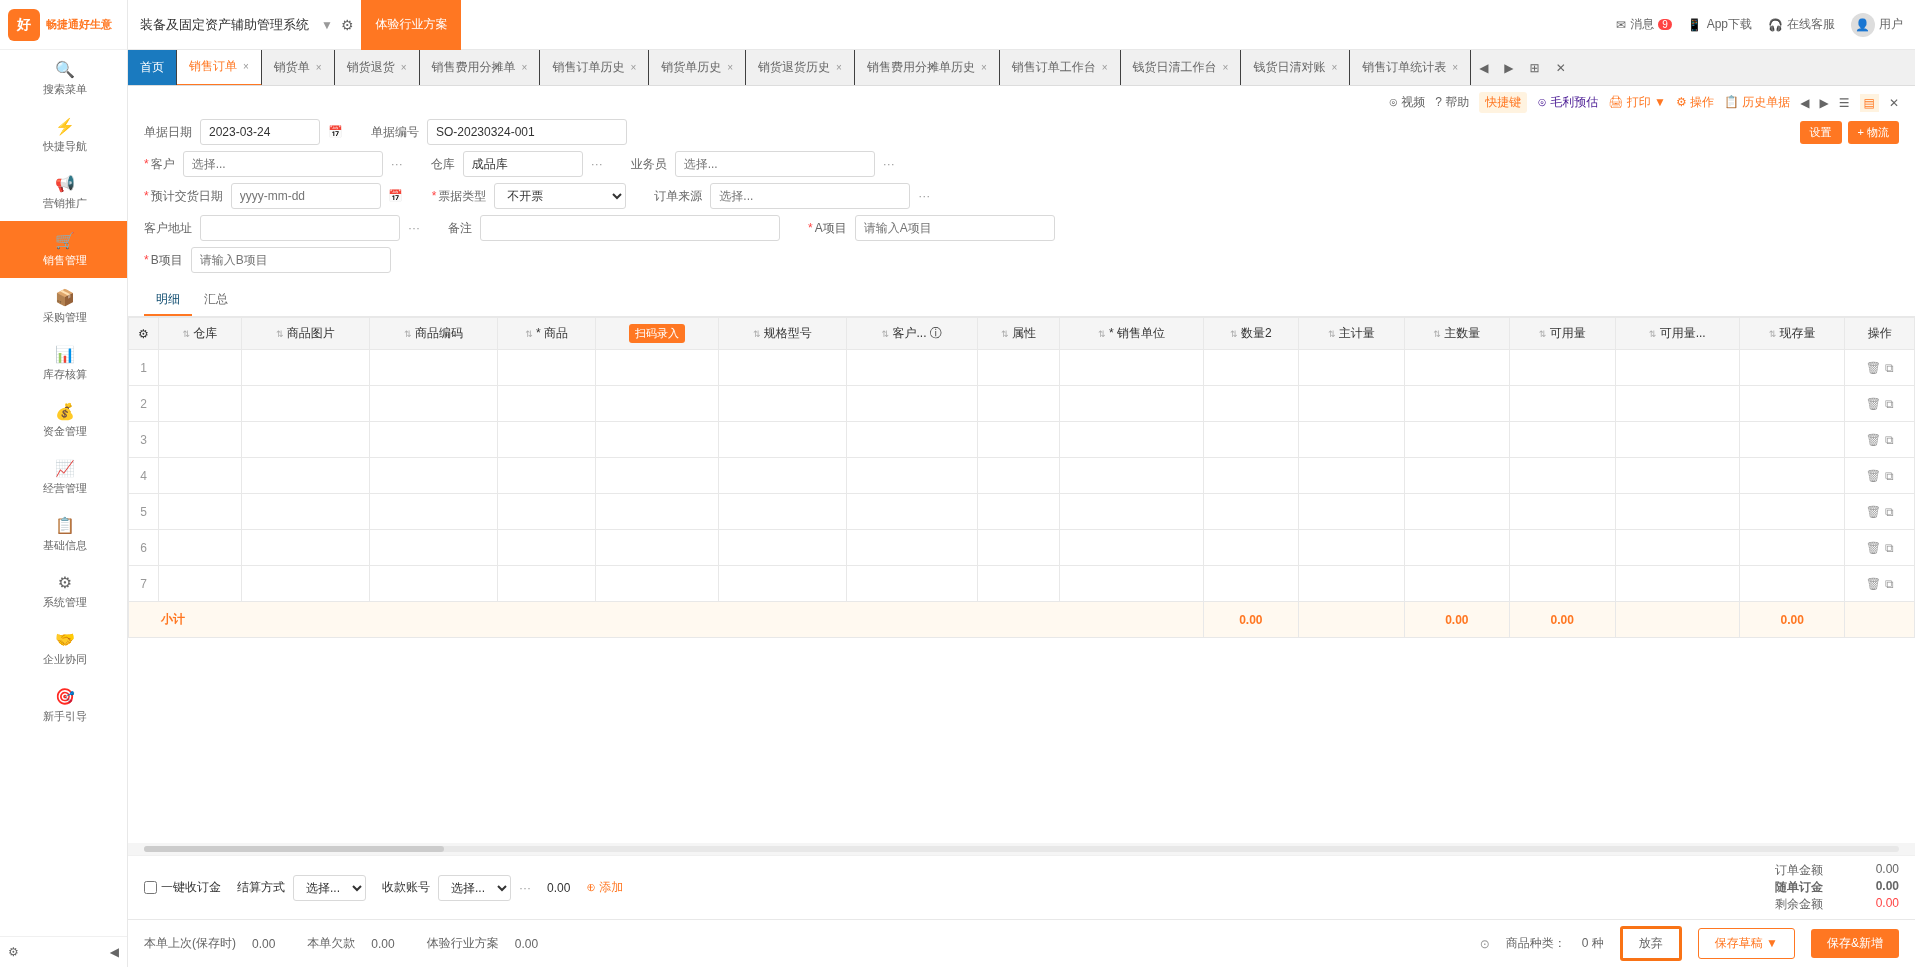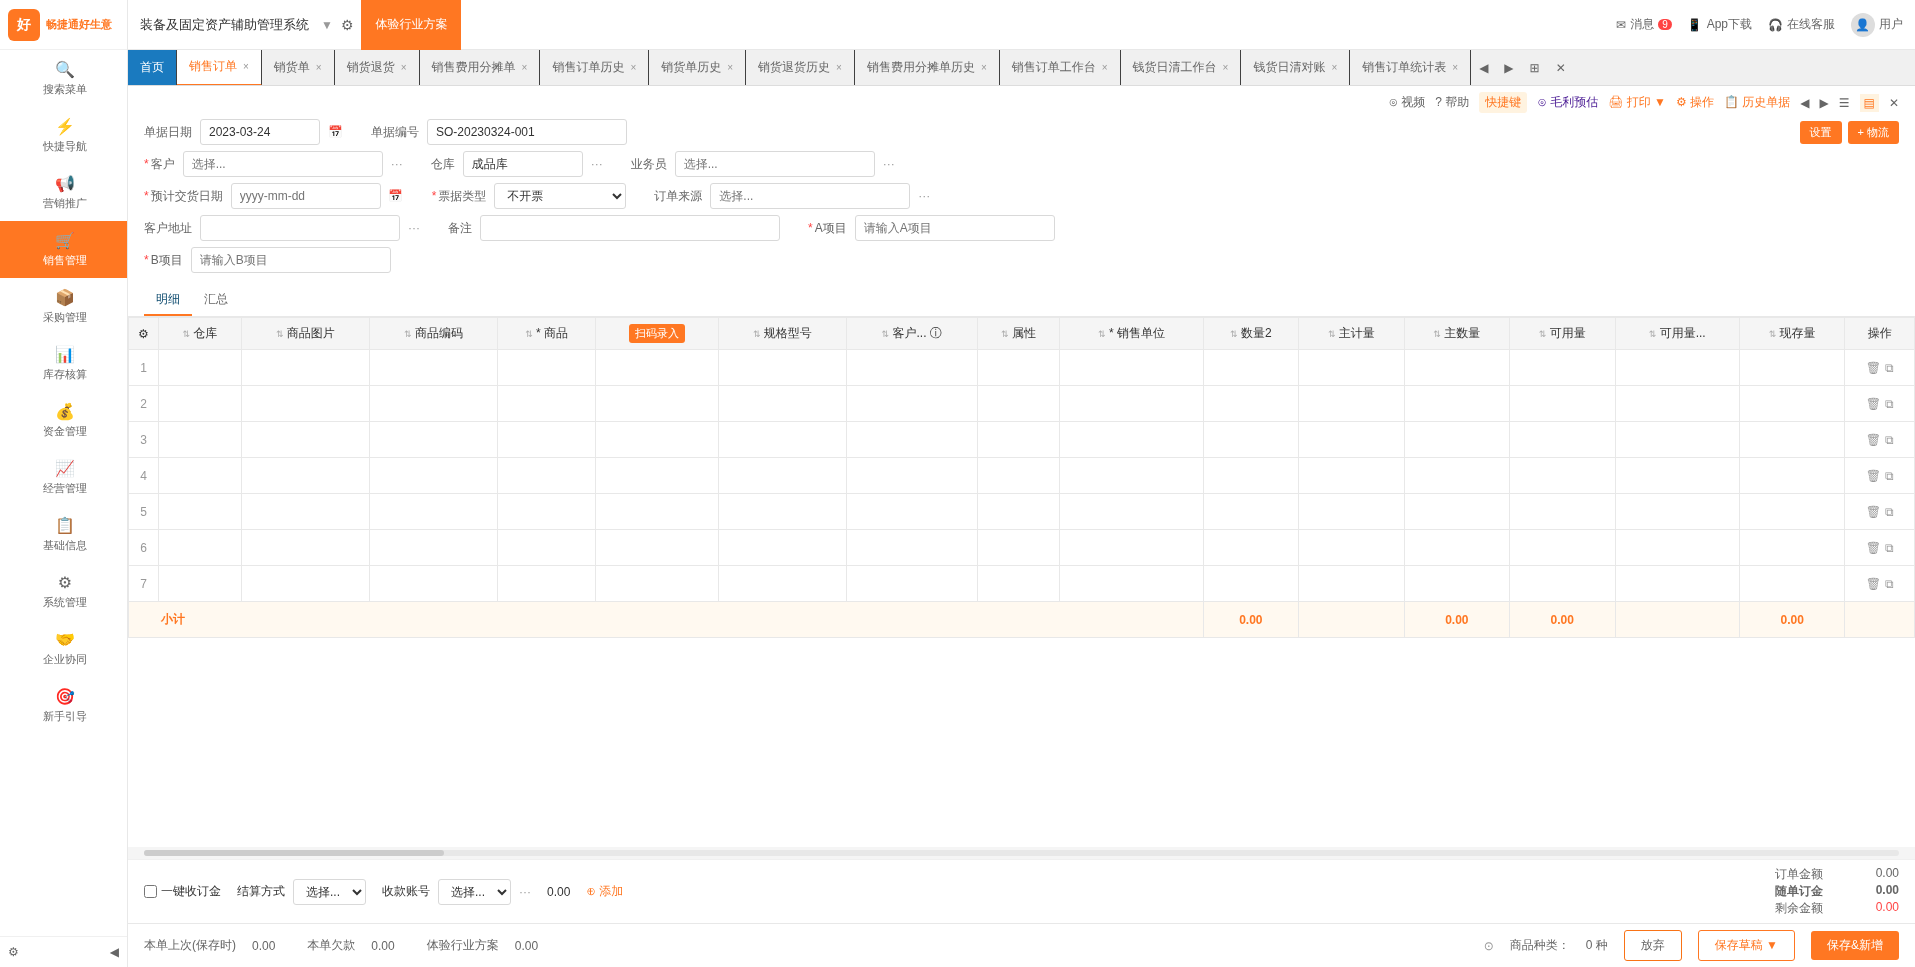--- a/index.html
+++ b/index.html
@@ -57,21 +57,21 @@
     .row-num { color: #999; width: 30px; }
     th .sort-icon { font-size: 9px; color: #aaa; }
     .scan-btn { background: #ff7722; color: white; border: none; padding: 2px 6px; border-radius: 3px; font-size: 11px; cursor: pointer; }
     .subtotal-row { background: #fff9f0; font-weight: bold; }
     .subtotal-label { color: #ff7722; font-weight: bold; padding: 6px 16px; }
     .subtotal-val { color: #ff7722; }
 
     
     .bottom-bar { background: #fff; border-top: 1px solid #e8e8e8; padding: 6px 16px; display: flex; align-items: center; gap: 16px; font-size: 12px; flex-shrink: 0; }
     .bottom-bar .stat { color: #666; }
-    .btn-discard { border: 1px solid #f97316; background: #fff; color: #666; padding: 6px 16px; border-radius: 3px; cursor: pointer; font-size: 12px; }
+    .btn-discard { border: 3px solid #f97316; background: #fff; color: #666; padding: 6px 16px; border-radius: 3px; cursor: pointer; font-size: 12px; }
     .btn-save-draft { border: 1px solid #ff7722; background: #fff; color: #ff7722; padding: 6px 16px; border-radius: 3px; cursor: pointer; font-size: 12px; }
     .btn-save-new { background: #ff7722; color: white; border: none; padding: 6px 16px; border-radius: 3px; cursor: pointer; font-size: 12px; }
 
     
     .scroll-area { height: 12px; background: #f5f5f5; display: flex; align-items: center; padding: 0 16px; }
     .scroll-track { flex: 1; height: 6px; background: #e8e8e8; border-radius: 3px; position: relative; }
     .scroll-thumb { width: 300px; height: 6px; background: #ccc; border-radius: 3px; position: absolute; left: 0; }
 
     
     .payment-row { display: flex; align-items: center; gap: 8px; padding: 6px 16px; background: #fff; border-top: 1px solid #f0f0f0; font-size: 12px; }

